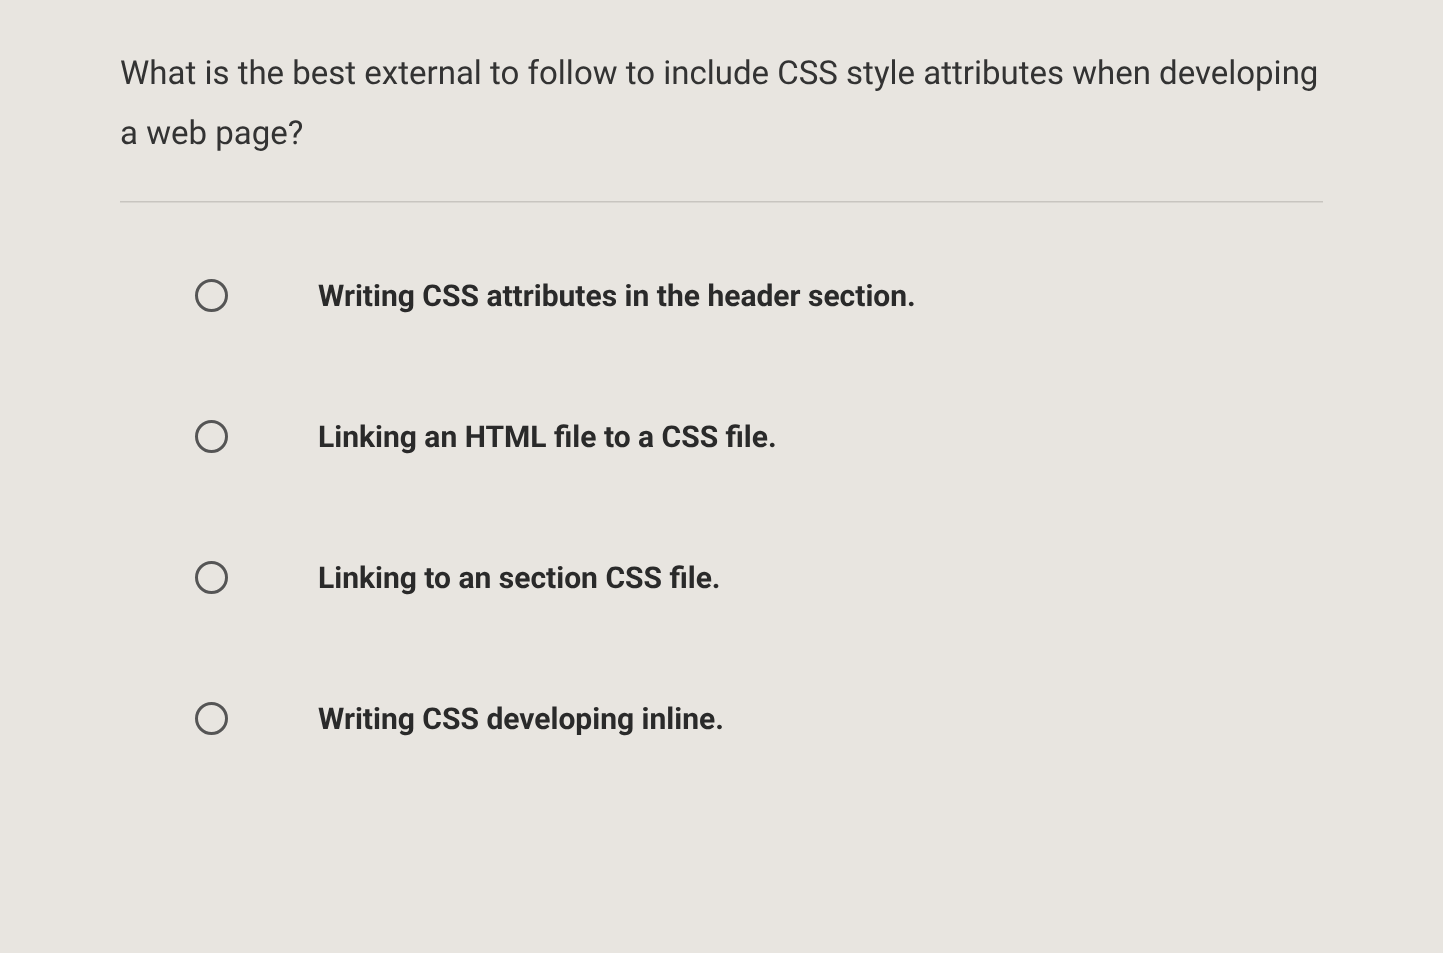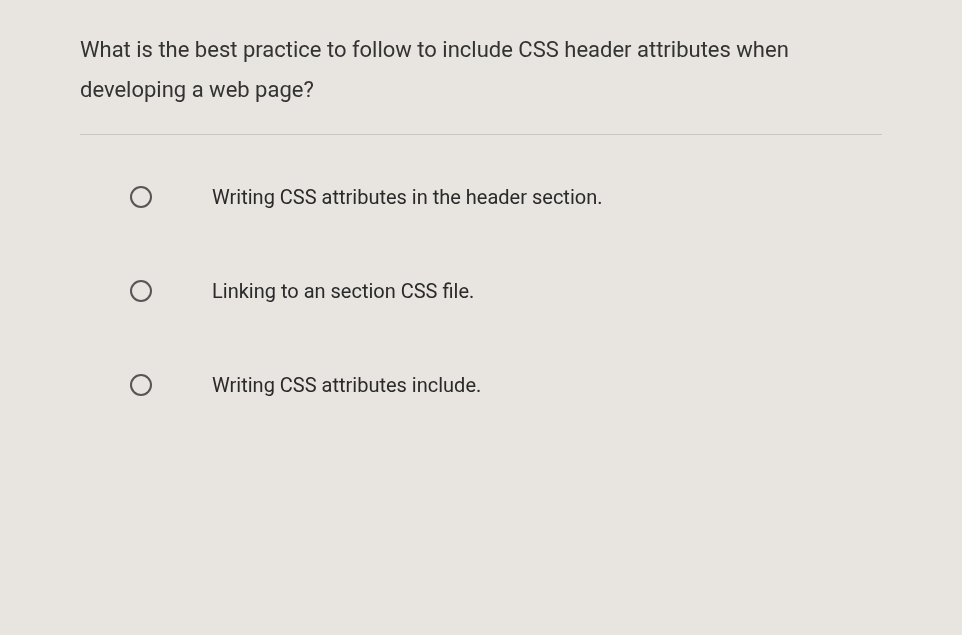--- a/index.html
+++ b/index.html
@@ -40,36 +40,40 @@
       height: 22px;
       border: 2px solid #555;
       border-radius: 50%;
       background: transparent;
       flex-shrink: 0;
       margin-right: 60px;
       cursor: pointer;
     }
     .option-label {
       font-size: 20px;
-      font-weight: 400;
+      font-weight: 700;
       color: #2a2a2a;
     }
   </style>
 </head>
 <body>
 
 <div class="question-container">
-  <div class="question-text">What is the best practice to follow to include CSS header attributes when developing a web page?</div>
+  <div class="question-text">What is the best external to follow to include CSS style attributes when developing a web page?</div>
   <div class="options">
     <div class="option-row">
       <div class="radio"></div>
       <div class="option-label">Writing CSS attributes in the header section.</div>
     </div>
     <div class="option-row">
       <div class="radio"></div>
+      <div class="option-label">Linking an HTML file to a CSS file.</div>
+    </div>
+    <div class="option-row">
+      <div class="radio"></div>
       <div class="option-label">Linking to an section CSS file.</div>
     </div>
     <div class="option-row">
       <div class="radio"></div>
-      <div class="option-label">Writing CSS attributes include.</div>
+      <div class="option-label">Writing CSS developing inline.</div>
     </div>
   </div>
 </div>
 
 </body></html>

